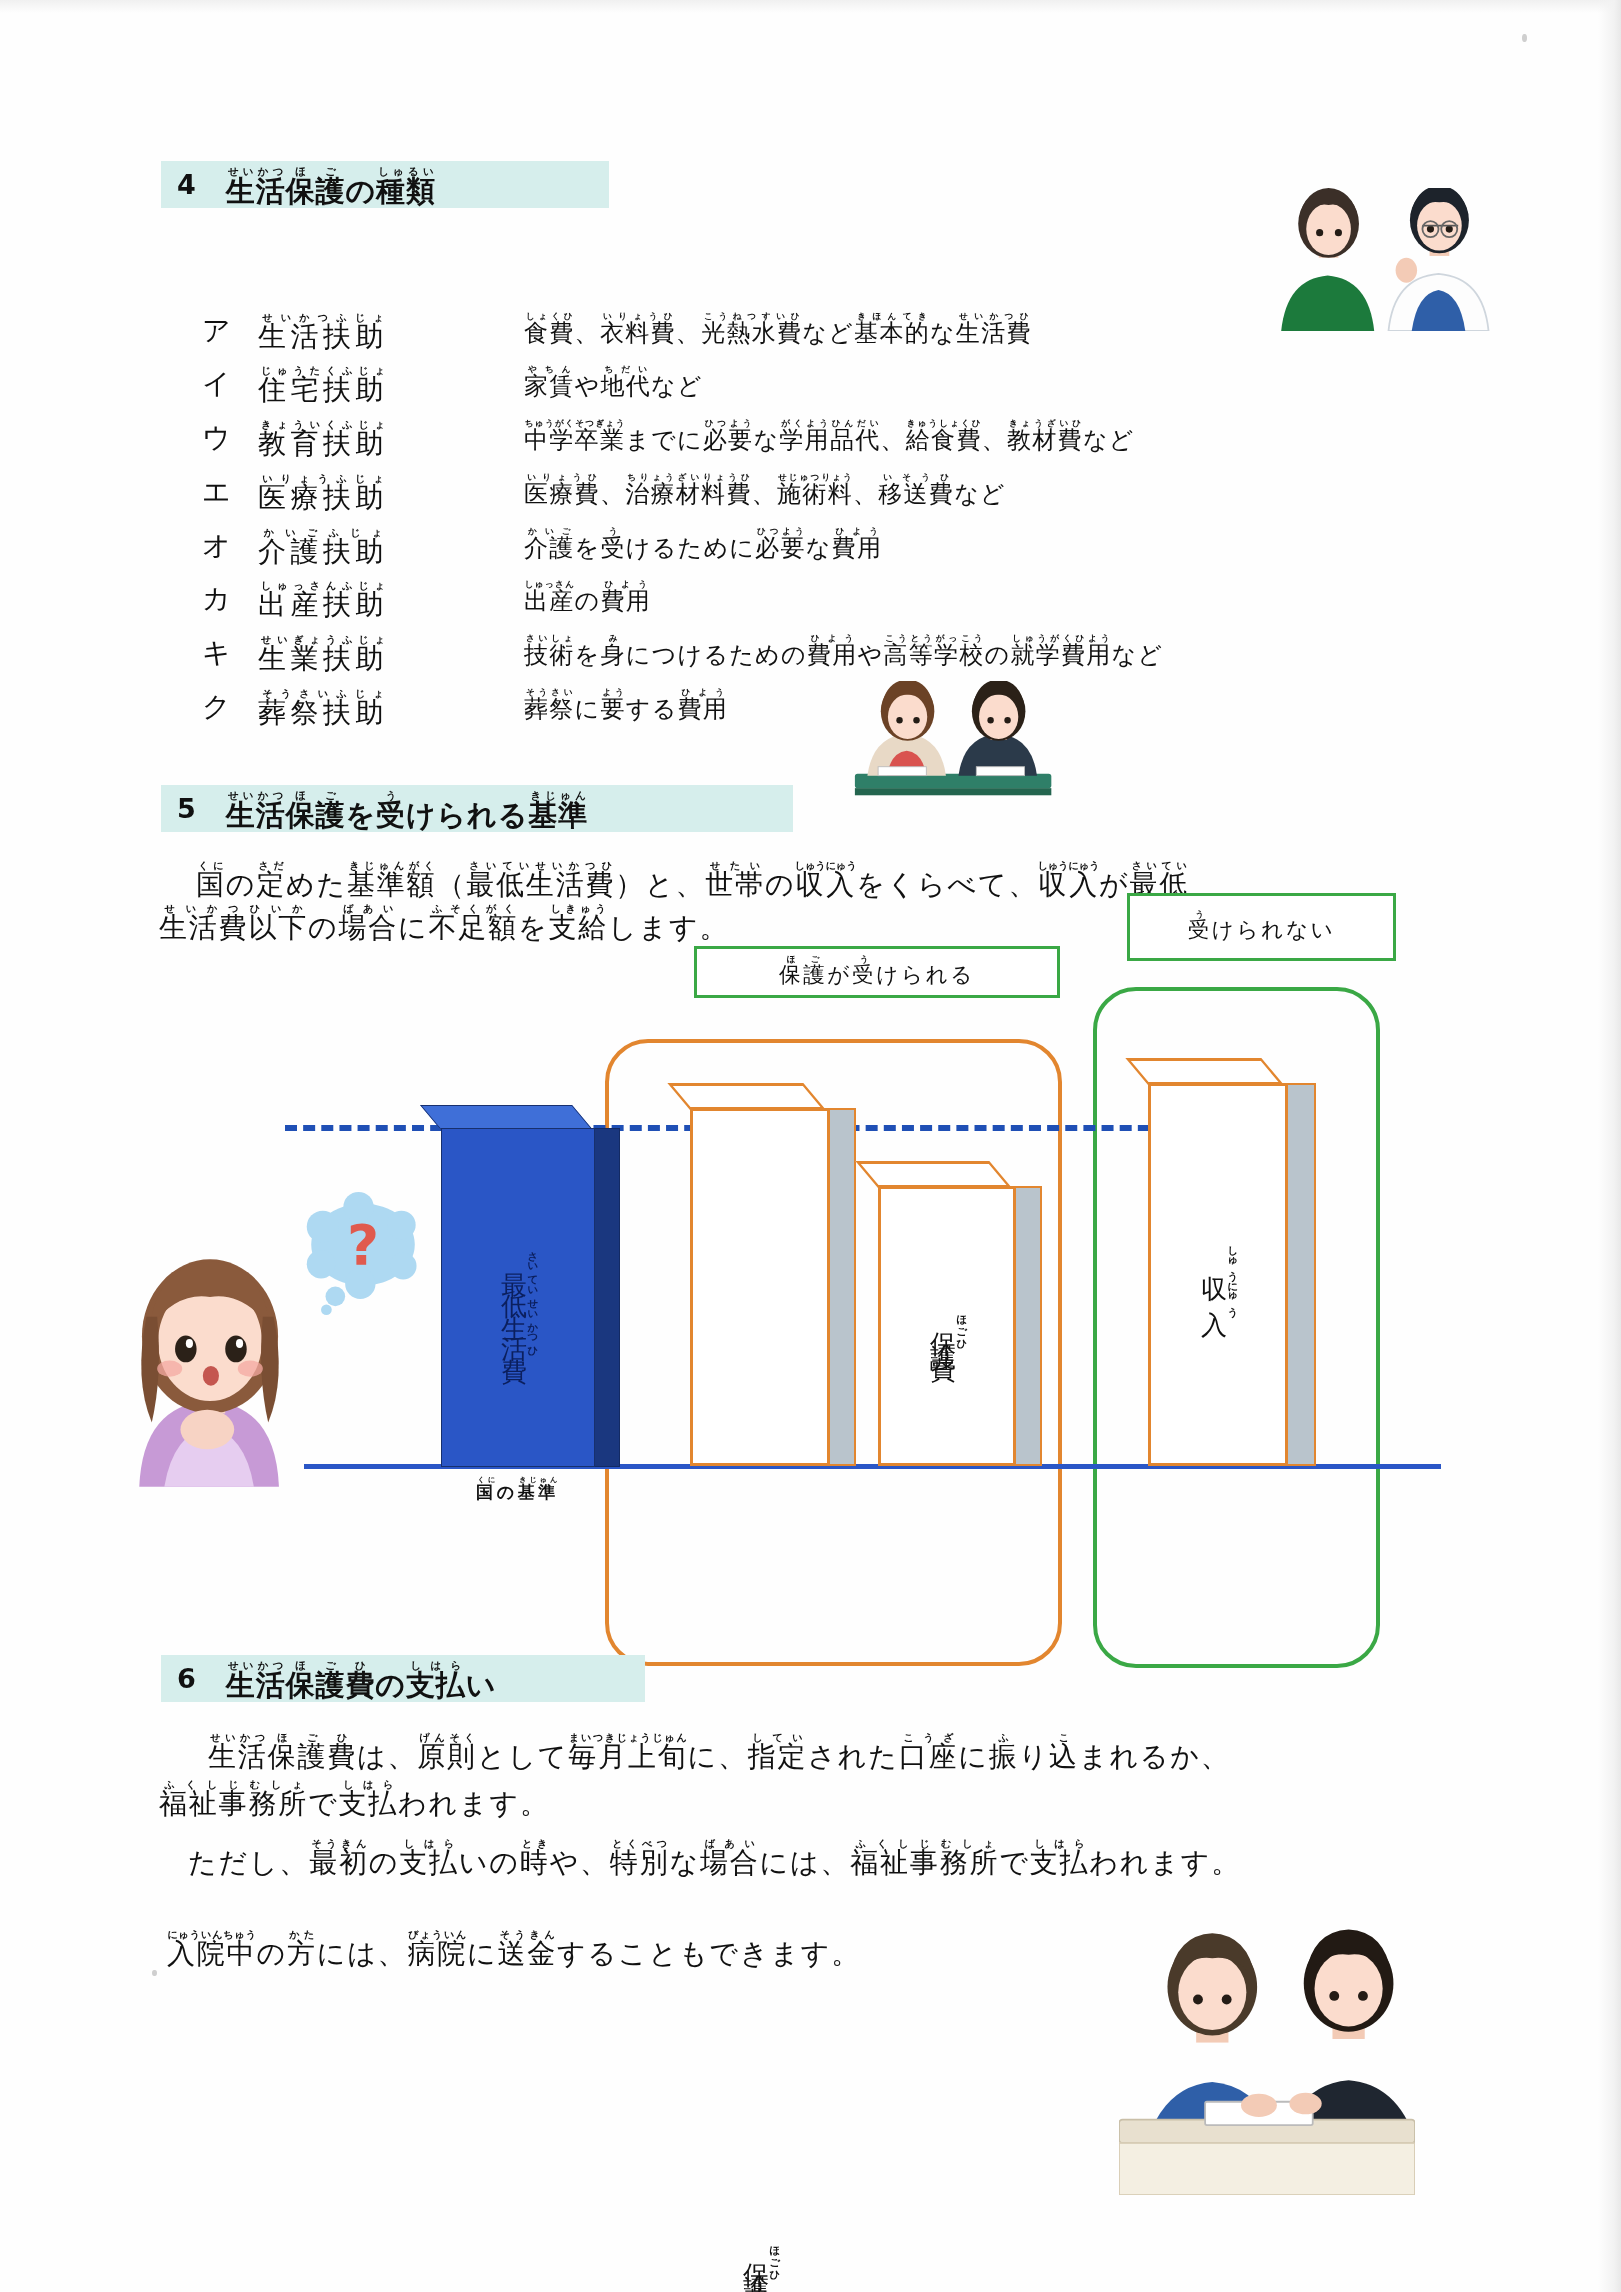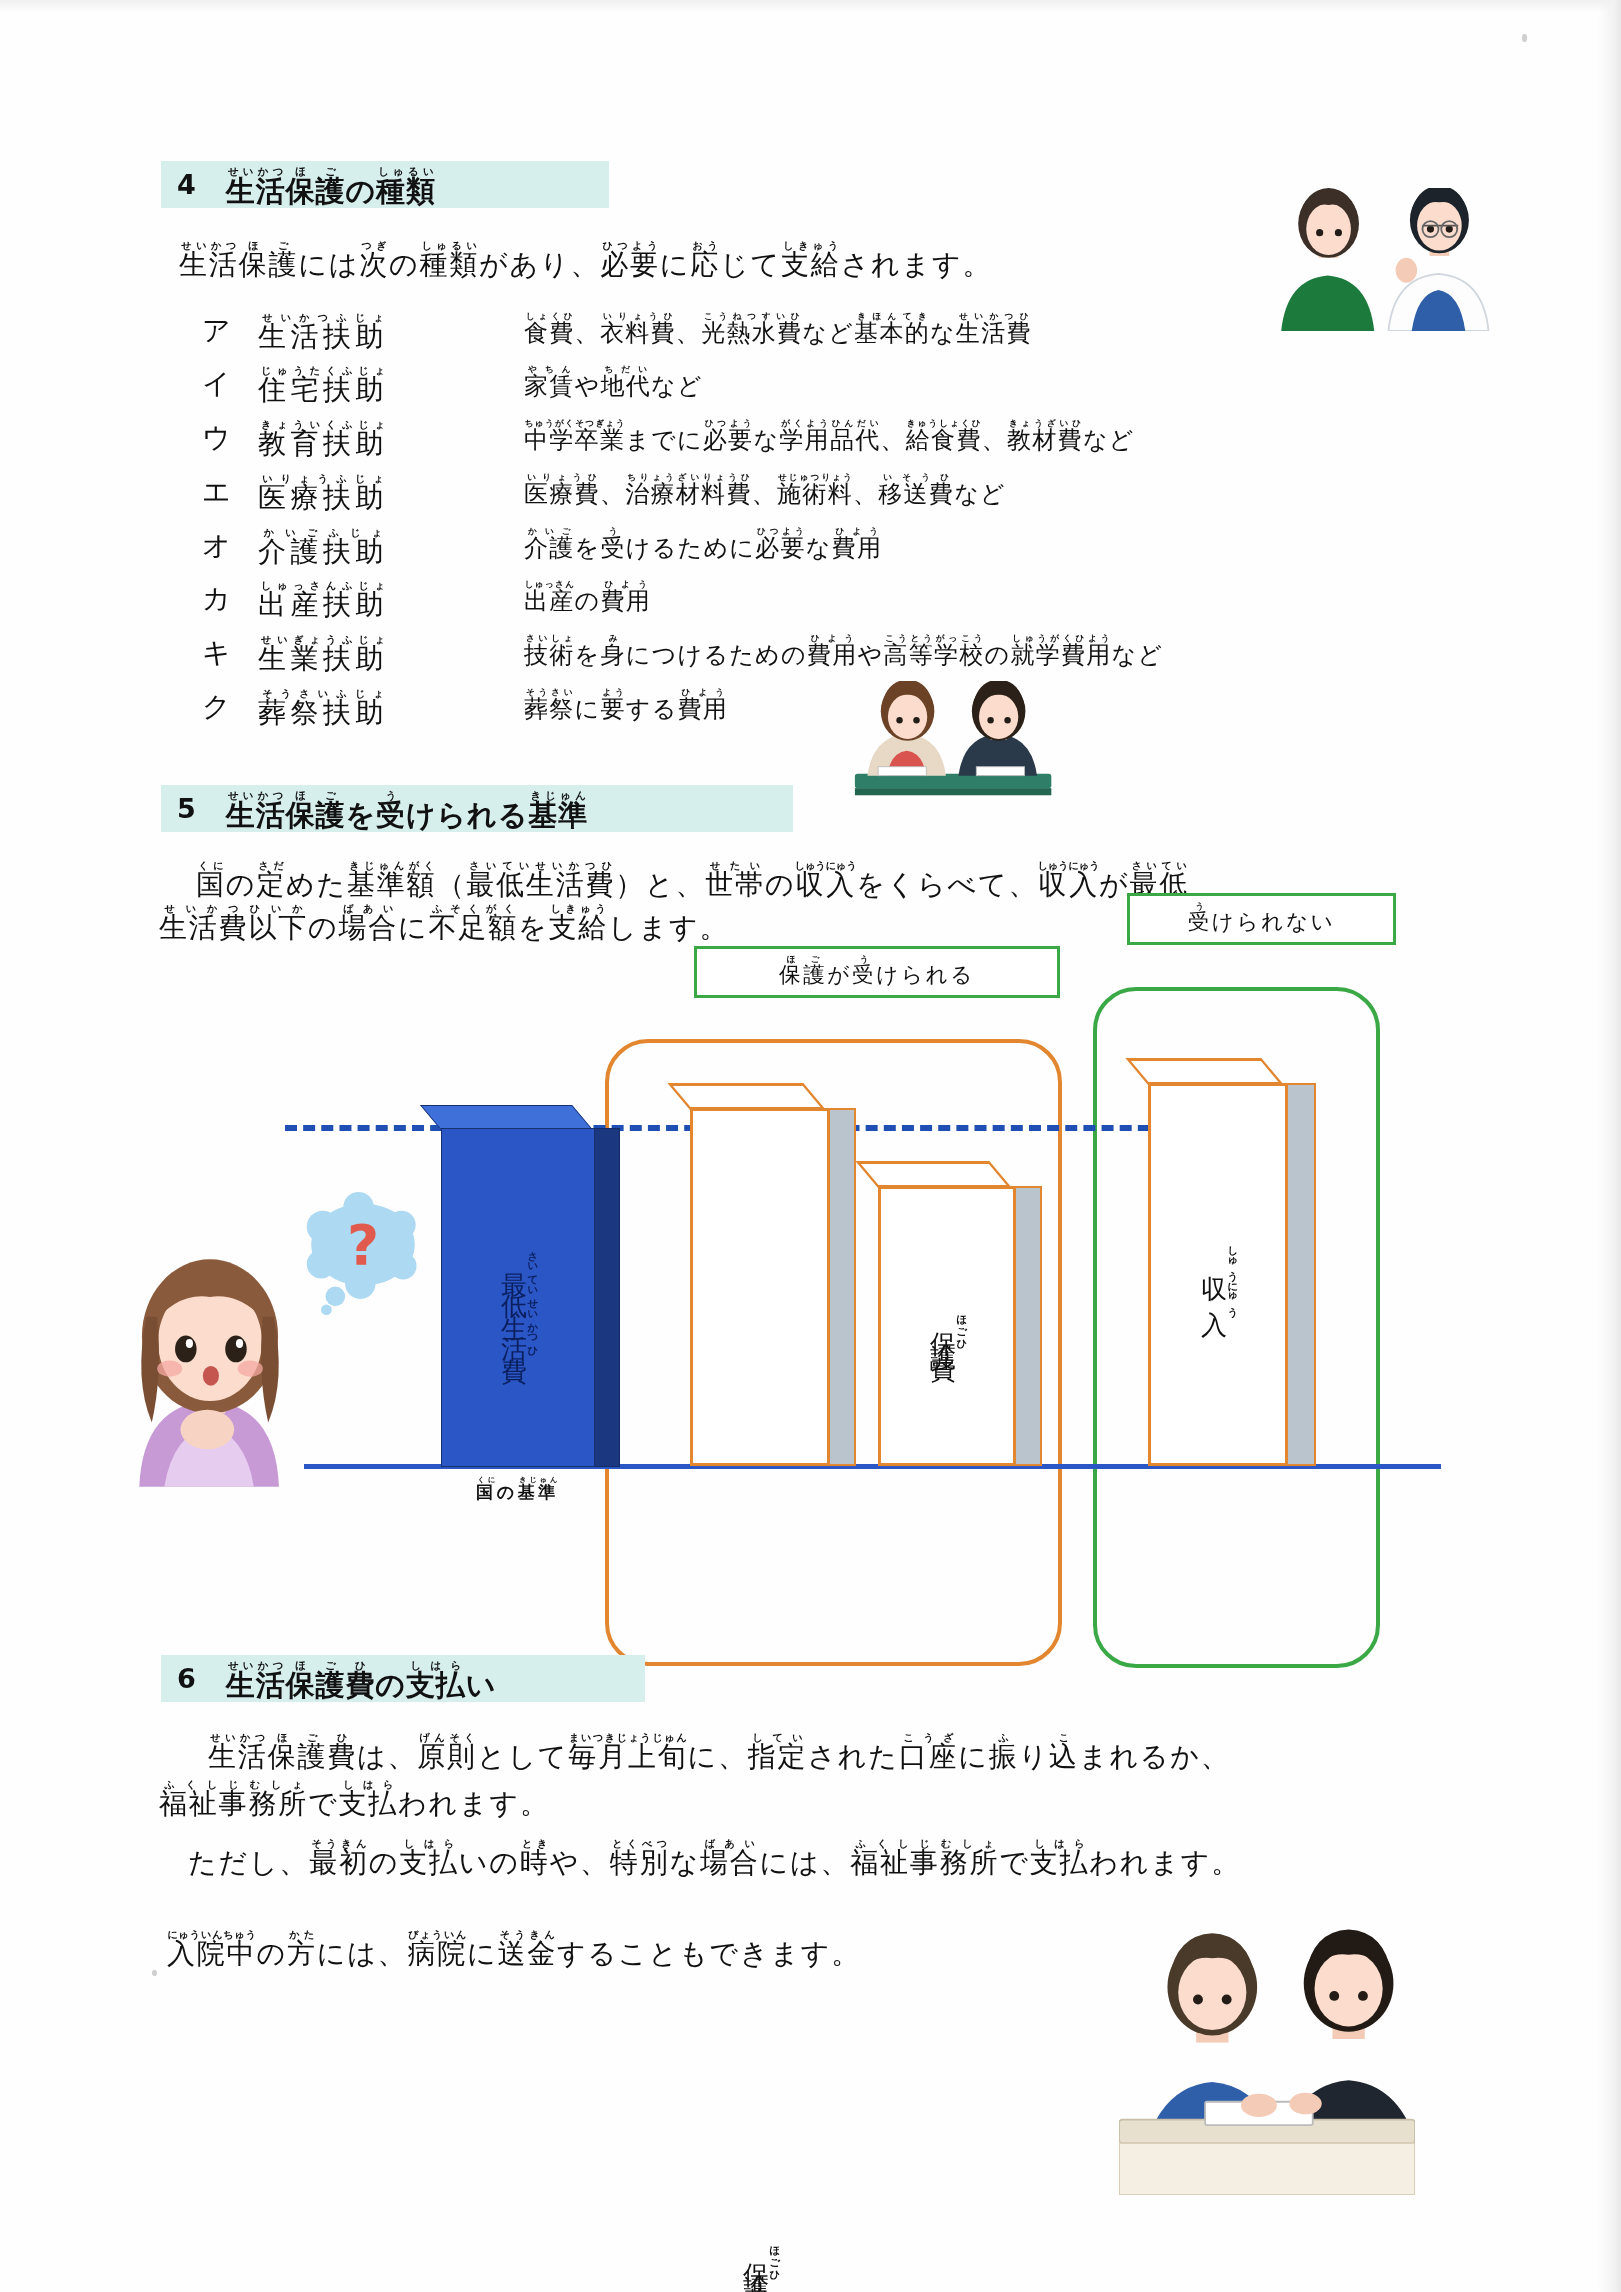--- a/index.html
+++ b/index.html
@@ -121,21 +121,20 @@
   <div class="scan-edge-t"></div>
   <div class="scan-edge-r"></div>
   <div class="speck" style="left:1522px;top:34px;width:4.5px;height:8px;"></div>
   <div class="speck" style="left:152px;top:1970px;width:4.5px;height:6.3px;"></div>
 
   <div class="sec-head" style="left:161px;top:161px;width:448px;">
     <span class="num">4</span>
     <span class="ttl jp"><ruby>生活<rt>せいかつ</rt></ruby><ruby>保<rt>ほ</rt></ruby><ruby>護<rt>ご</rt></ruby>の<ruby>種類<rt>しゅるい</rt></ruby></span>
   </div>
 
-  <div class="para" style="left:179px;top:240px;"><ruby>生活<rt>せいかつ</rt></ruby><ruby>保<rt>ほ</rt></ruby><ruby>護<rt>ご</rt></ruby>には<ruby>次<rt>つぎ</rt></ruby>の<ruby>種類<rt>しゅるい</rt></ruby>があり、<ruby>必要<rt>ひつよう</rt></ruby>に<ruby>応<rt>おう</rt></ruby>じて<ruby>支給<rt>しきゅう</rt></ruby>されます。</div>
 
   <div id="aid-list">
       <div class="aid-row" style="top: 312px;">
         <span class="aid-mark jp">ア</span>
         <span class="aid-name jp"><ruby>生活扶助<rt>せいかつふじょ</rt></ruby></span>
         <span class="aid-desc jp"><ruby>食費<rt>しょくひ</rt></ruby>、<ruby>衣料費<rt>いりょうひ</rt></ruby>、<ruby>光熱水費<rt>こうねつすいひ</rt></ruby>など<ruby>基本的<rt>きほんてき</rt></ruby>な<ruby>生活費<rt>せいかつひ</rt></ruby></span>
       </div>
       <div class="aid-row" style="top: 365px;">
         <span class="aid-mark jp">イ</span>
         <span class="aid-name jp"><ruby>住宅扶助<rt>じゅうたくふじょ</rt></ruby></span>
@@ -182,21 +181,21 @@
   <div class="para" style="left:159px;top:903px;"><ruby>生活費以下<rt>せいかつひいか</rt></ruby>の<ruby>場合<rt>ばあい</rt></ruby>に<ruby>不足額<rt>ふそくがく</rt></ruby>を<ruby>支給<rt>しきゅう</rt></ruby>します。</div>
 
   <div class="diagram">
 
     <div class="round-box round-orange" style="left:605px;top:90px;width:457px;height:627px;"></div>
     <div class="round-box round-green" style="left:1093px;top:38px;width:287px;height:681px;"></div>
 
     <div class="callout" style="left:694px;top:-2.7px;width:366px;height:52px;">
       <span class="jp"><ruby>保<rt>ほ</rt></ruby><ruby>護<rt>ご</rt></ruby>が<ruby>受<rt>う</rt></ruby>けられる</span>
     </div>
-    <div class="callout" style="left:1127px;top:-56px;width:269px;height:52px;">
+    <div class="callout" style="left:1127px;top:-56px;width:269px;height:68px;">
       <span class="jp"><ruby>受<rt>う</rt></ruby>けられない</span>
     </div>
 
     <div class="dash-line" style="left:285px;top:176px;width:1010px;"></div>
 
     <div class="base-line" style="left:304px;top:515px;width:1137px;"></div>
 
     <div class="bar" style="left:441px;top:179px;width:179px;height:339px;">
       <div class="top" style="left:0;top:-23px;width:152px;height:25px;background:#3f6fd8;
            border:1.8px solid #18306f;transform:skewX(40deg);transform-origin:bottom left;"></div>

